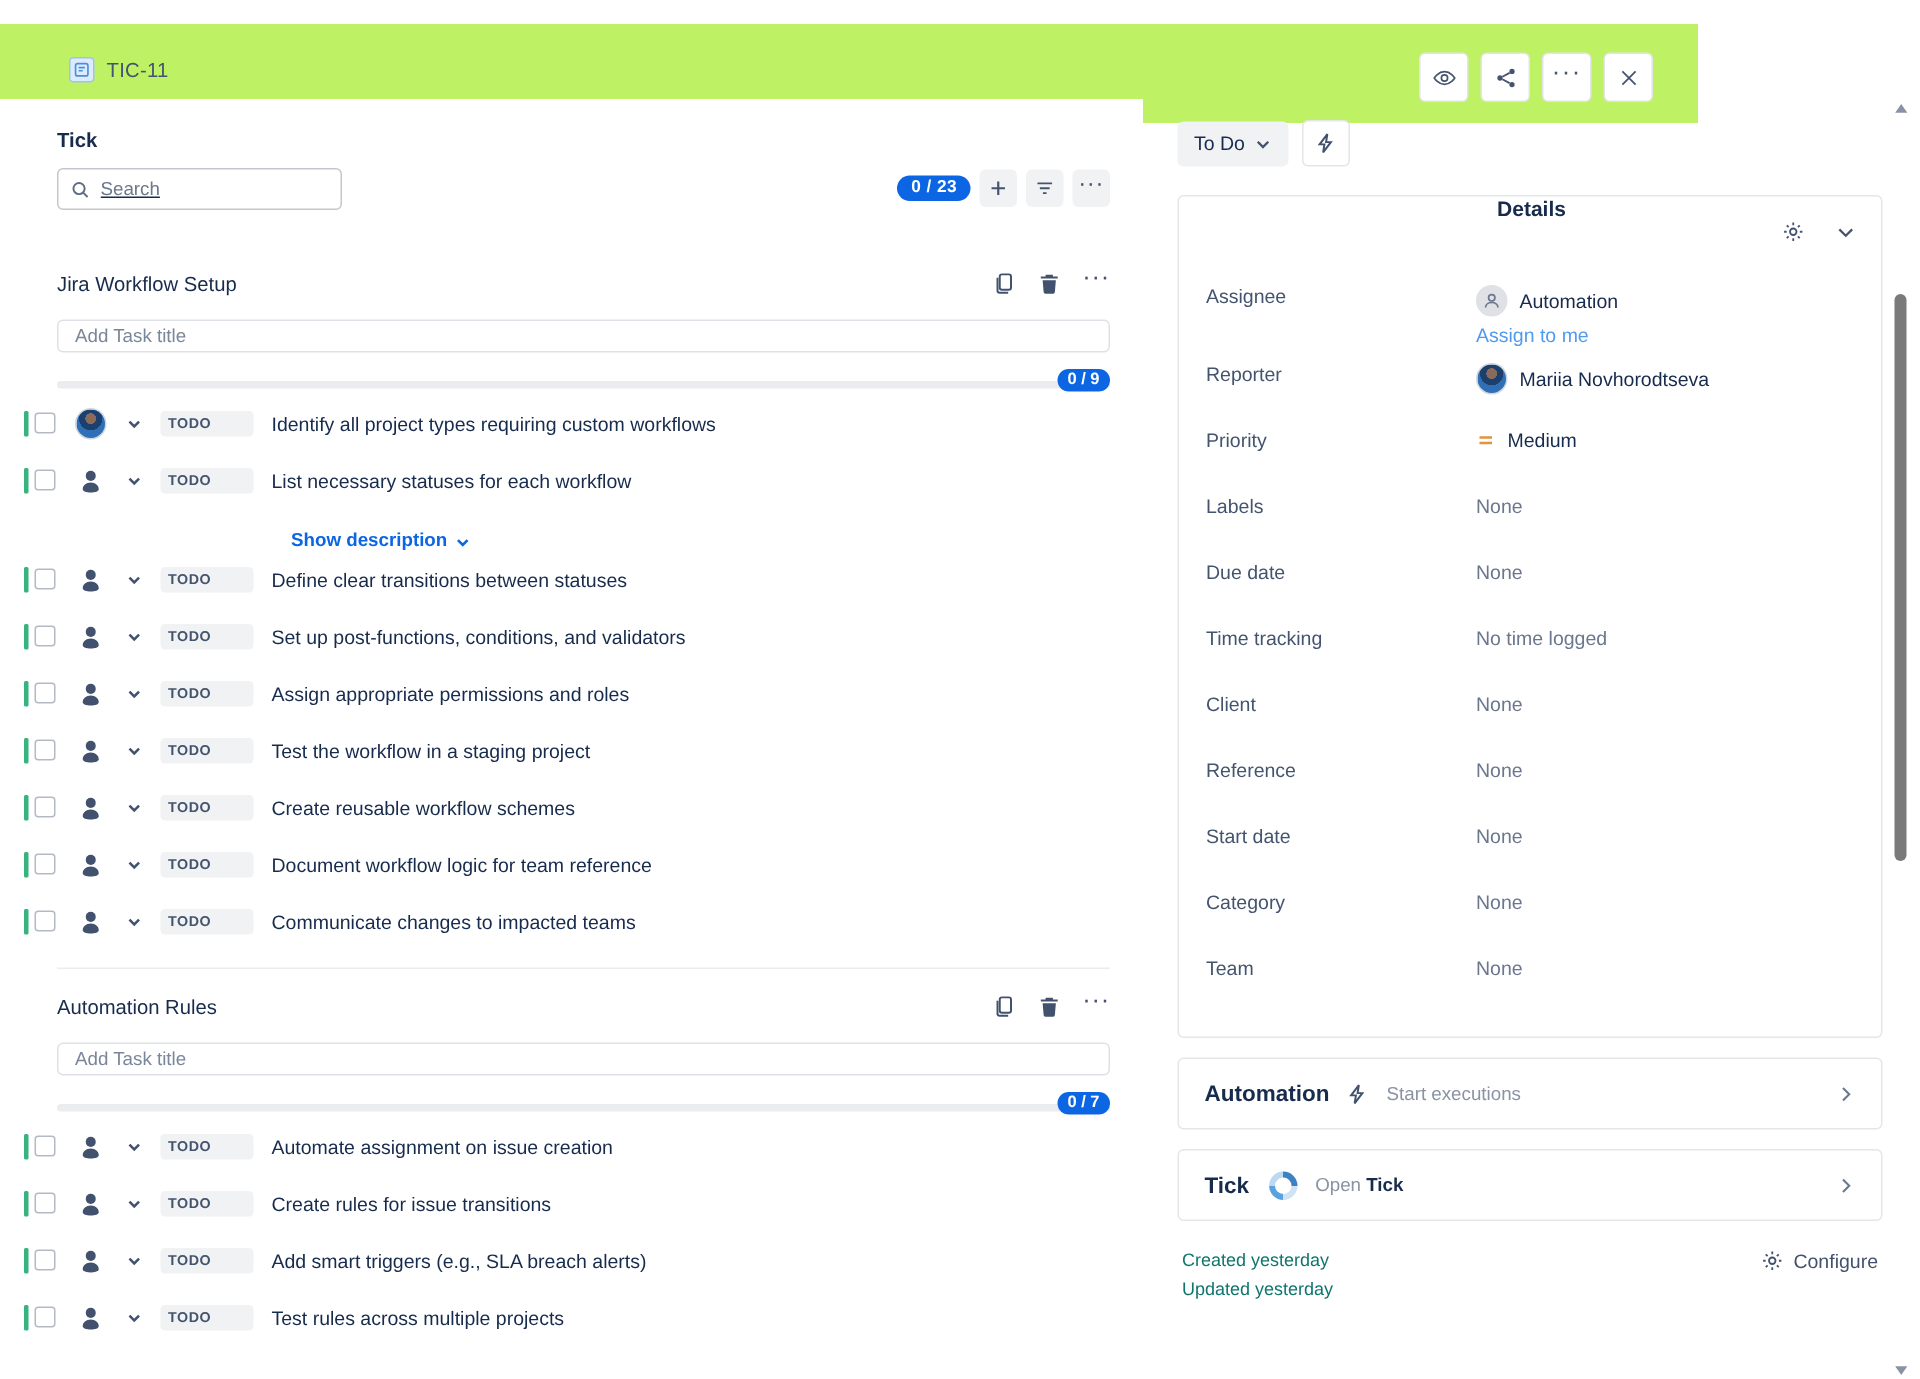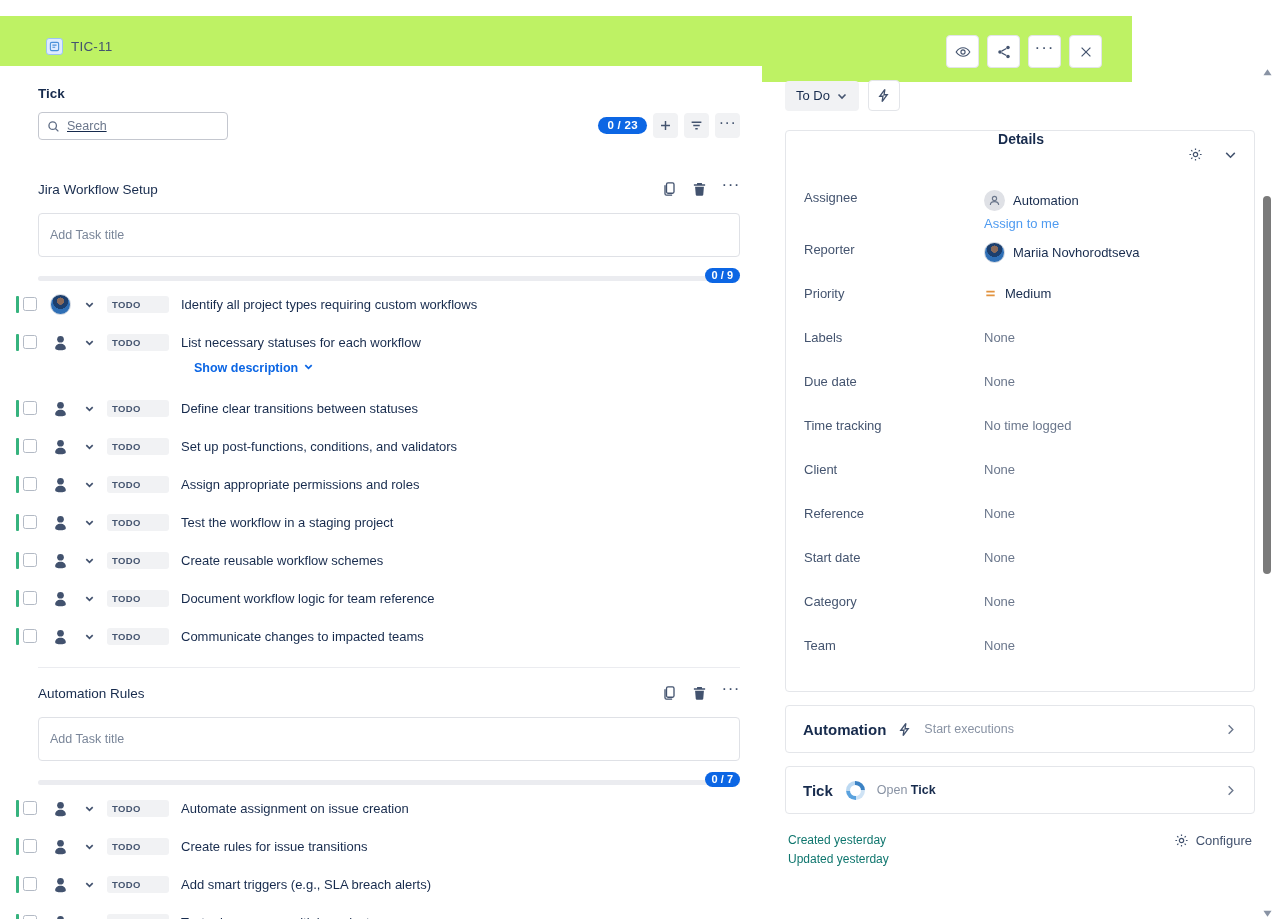--- a/index.html
+++ b/index.html
@@ -91,21 +91,21 @@
   .sec-title { font-size: 13.5px; font-weight: normal; color: #172b4d; }
   .sec-tools {
     margin-left: auto; display: flex; align-items: center; gap: 15px;
     color: #42526e;
   }
   .sec-tools .t { cursor: pointer; display:flex; align-items:center;}
   .sec-tools svg { width: 15px; height: 16px; display: block;}
   .sec-tools .dots { font-size: 17px; line-height: 6px; padding-bottom: 8px; letter-spacing:.5px;}
 
   .add-task {
-    margin: 7px 22px 0 38px; height: 44px;
+    margin: 7px 22px 0 38px; height: 22px;
     border: 1px solid #dfe1e6; border-radius: 4px; background: #fff;
     display: flex; align-items: center; padding: 0 11px;
   }
   .add-task span { font-size: 12.5px; color: #7a8699; }
 
   .progress-row {
     margin: 14px 22px 0 38px; height: 14px; position: relative;
     display: flex; align-items: center;
   }
   .progress-track {
@@ -137,21 +137,21 @@
   .t-chev { margin-left: 13px; color: #42526e; flex:none; cursor:pointer; display:flex;}
   .t-chev svg { width: 11px; height: 11px; display:block;}
   .t-status {
     margin-left: 12px; width: 62px; height: 17px; background: #f1f2f4;
     border-radius: 3px; display: flex; align-items: center; padding-left: 5px; flex:none;
   }
   .t-status span { font-size: 9.5px; font-weight: bold; color: #44546f; letter-spacing: .4px;}
   .t-text { margin-left: 12px; font-size: 13px; color: #172b4d; white-space: nowrap;}
 
   .show-desc {
-    padding-left: 194px; height: 28px; display: flex; align-items: flex-start; gap: 5px;
+    padding-left: 194px; height: 28px; display: flex; align-items: flex-end; gap: 5px;
     font-size: 12.5px; font-weight: bold; color: #0c66e4; cursor: pointer;
   }
   .show-desc svg { width: 11px; height: 11px; display:block;}
 
   .sec-divider { margin: 12px 22px 0 38px; border-top: 1px solid #ebecf0; }
 
   
   .scrollbar {
     position: absolute; right: 6px; top: 66px; width: 14px; height: 853px;
   }

